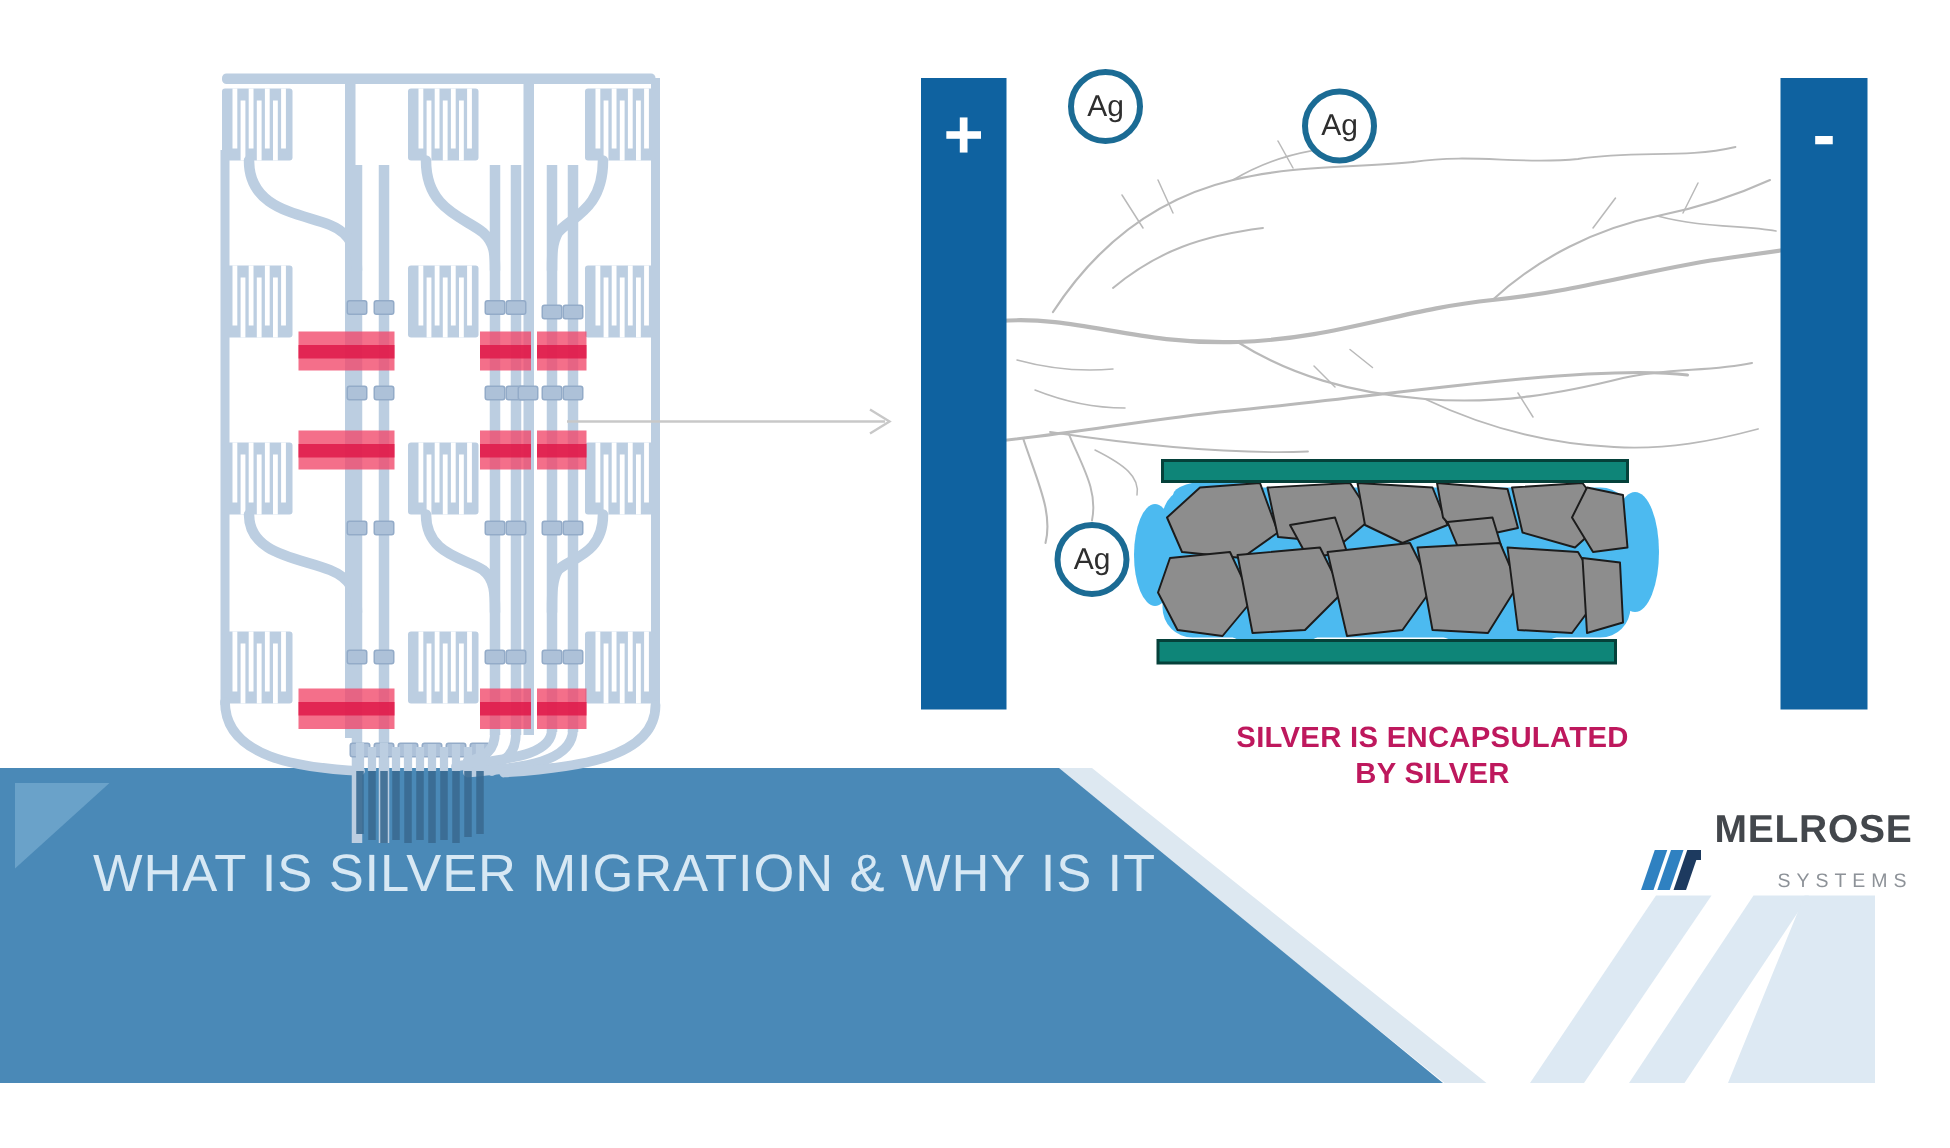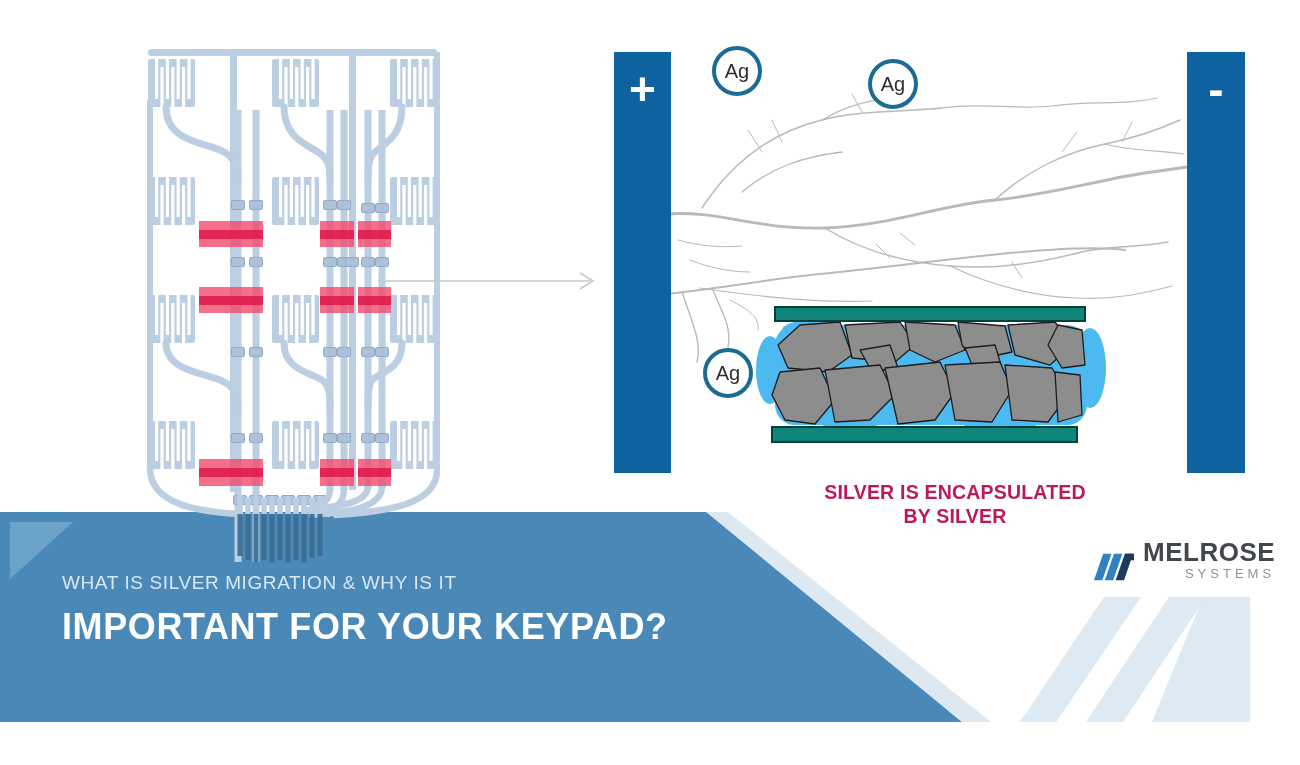--- a/index.html
+++ b/index.html
@@ -15,27 +15,27 @@
   .electrode span{color:#ffffff;font-weight:bold;font-size:46px;line-height:46px;margin-top:14px;}
   
   .ion{position:absolute;width:42px;height:42px;border:4px solid #1b6b94;border-radius:50%;
        background:#ffffff;display:flex;align-items:center;justify-content:center;z-index:4;}
   .ion span{font-size:20px;color:#2e2e2e;}
   
   .caption{position:absolute;left:780px;top:480px;width:350px;text-align:center;z-index:4;
            color:#be185d;font-weight:bold;font-size:19.5px;line-height:24px;letter-spacing:.2px;}
   
   .headline{position:absolute;left:62px;top:566px;z-index:4;}
-  .headline .l1{font-size:19px;font-weight:400;color:#d7e8f4;letter-spacing:.6px;line-height:33px;}
+  .headline .l1{font-size:35px;font-weight:400;color:#d7e8f4;letter-spacing:.6px;line-height:33px;}
   .headline .l2{font-size:36px;font-weight:bold;color:#ffffff;letter-spacing:.6px;line-height:44px;margin-top:6px;}
   
   .logo{position:absolute;left:1094px;top:538px;display:flex;align-items:flex-end;z-index:4;}
   .logo .mark{margin-top:4px;margin-right:9px;}
   .logo .brand{font-size:26px;font-weight:bold;color:#43474c;letter-spacing:.5px;line-height:28px;}
-  .logo .sub{font-size:13px;color:#8d9298;letter-spacing:4px;line-height:15px;text-align:right;margin-top:0;}
+  .logo .sub{font-size:13px;color:#8d9298;letter-spacing:4px;line-height:15px;text-align:right;margin-top:13px;}
 </style>
 </head>
 <body>
 
 <div class="stage">
 
   <svg class="layer-banner" width="1300" height="765" viewBox="0 0 1300 765">
 
     <g fill="#dde9f3">
       <path d="M1020,722 L1056,722 L1141,597 L1104,597 Z"></path>
@@ -289,21 +289,20 @@
     <span>Ag</span>
   </div>
 
   <div class="caption">
     <div>SILVER IS ENCAPSULATED</div>
     <div>BY SILVER</div>
   </div>
 
   <div class="headline">
     <div class="l1">WHAT IS SILVER MIGRATION &amp; WHY IS IT</div>
-    <div class="l2">IMPORTANT FOR YOUR KEYPAD?</div>
   </div>
 
   <div class="logo">
     <svg class="mark" width="40" height="28" viewBox="0 0 48 32" style="position:static;">
       <path d="M0,32 L10,32 L21,0 L11,0 Z" fill="#2f81c1"></path>
       <path d="M13,32 L23,32 L34,0 L24,0 Z" fill="#2f81c1"></path>
       <path d="M26,32 L36,32 L47,0 L37,0 Z" fill="#1d3a5f"></path>
       <rect x="38" y="0" width="10" height="8" fill="#1d3a5f"></rect>
     </svg>
     <div>

